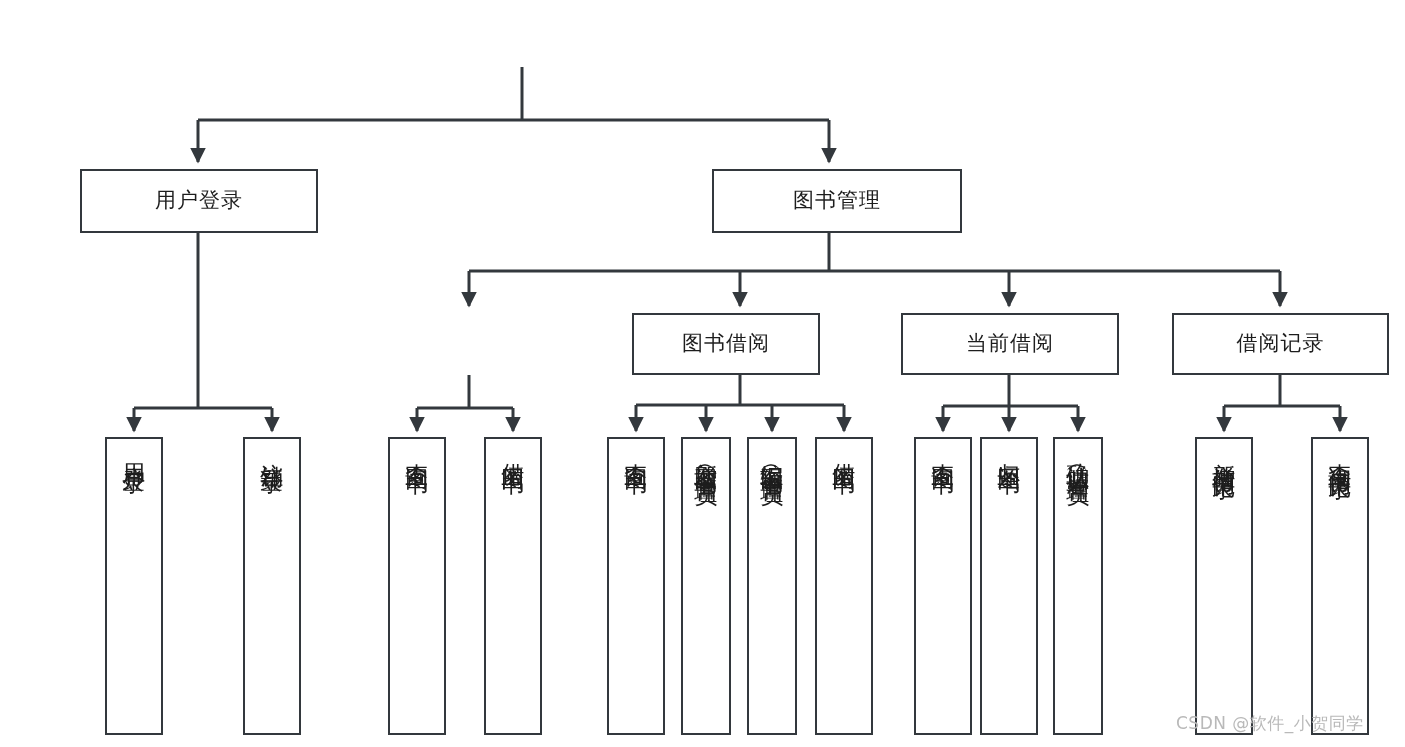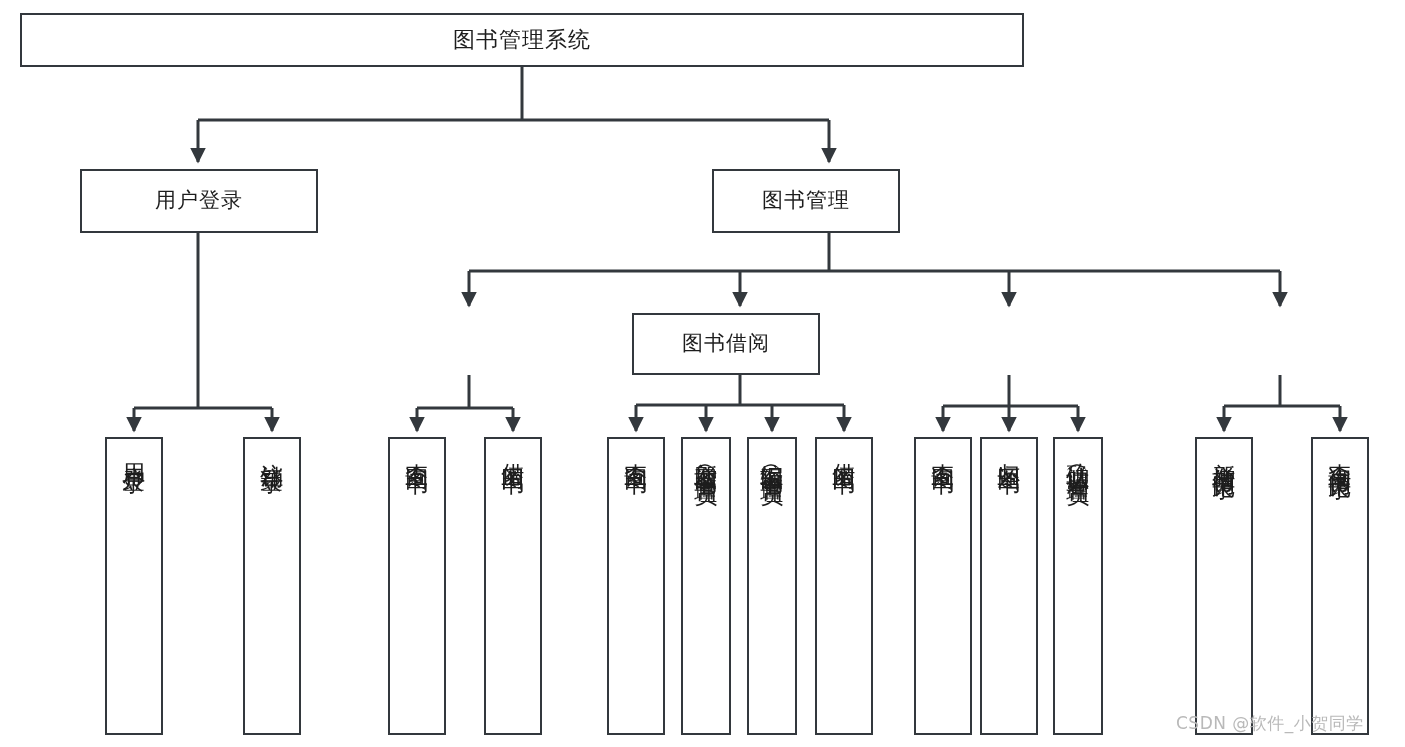--- a/index.html
+++ b/index.html
@@ -114,33 +114,36 @@
       <path d="M 1009 406 L 1009 431" marker-end="url(#arrow)"></path>
       <path d="M 1078 406 L 1078 431" marker-end="url(#arrow)"></path>
 
       <path d="M 1280 375 L 1280 406"></path>
       <path d="M 1224 406 L 1340 406"></path>
       <path d="M 1224 406 L 1224 431" marker-end="url(#arrow)"></path>
       <path d="M 1340 406 L 1340 431" marker-end="url(#arrow)"></path>
     </g>
   </svg>
 
-  <div class="node horiz root" style="left:20px;top:13px;width:1004px;height:54px;">
-    <span class="label">图书管理系统</span>
-  </div>
 
   <div class="node horiz" style="left:80px;top:169px;width:238px;height:64px;">
     <span class="label">用户登录</span>
   </div>
-  <div class="node horiz" style="left:712px;top:169px;width:188px;height:64px;">
+  <div class="node horiz" style="left:712px;top:169px;width:250px;height:64px;">
     <span class="label">图书管理</span>
   </div>
 
   <div class="node horiz" style="left:632px;top:313px;width:188px;height:62px;">
     <span class="label">图书借阅</span>
+  </div>
+  <div class="node horiz" style="left:901px;top:313px;width:218px;height:62px;">
+    <span class="label">当前借阅</span>
+  </div>
+  <div class="node horiz" style="left:1172px;top:313px;width:217px;height:62px;">
+    <span class="label">借阅记录</span>
   </div>
 
   <div class="node vert" style="left:105px;top:437px;width:58px;height:298px;">
     <span class="label">用户登录</span>
   </div>
   <div class="node vert" style="left:243px;top:437px;width:58px;height:298px;">
     <span class="label">注销登录</span>
   </div>
   <div class="node vert" style="left:388px;top:437px;width:58px;height:298px;">
     <span class="label">查询图书</span>

